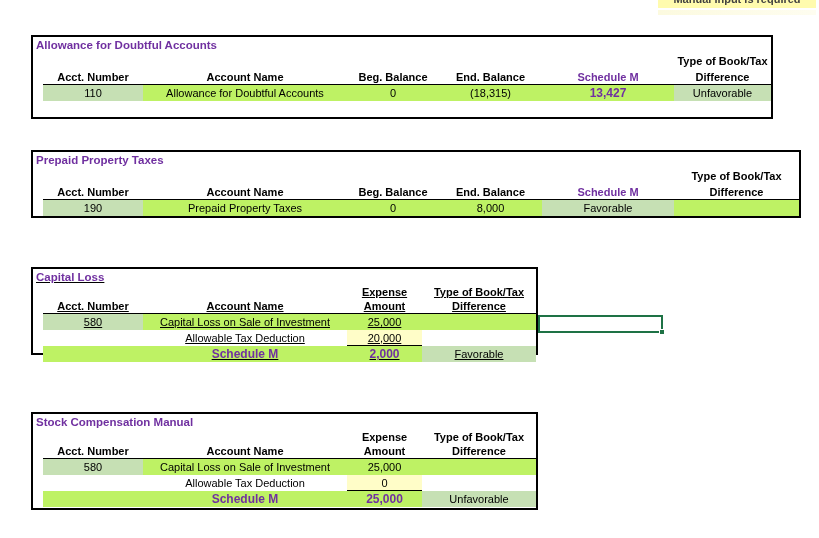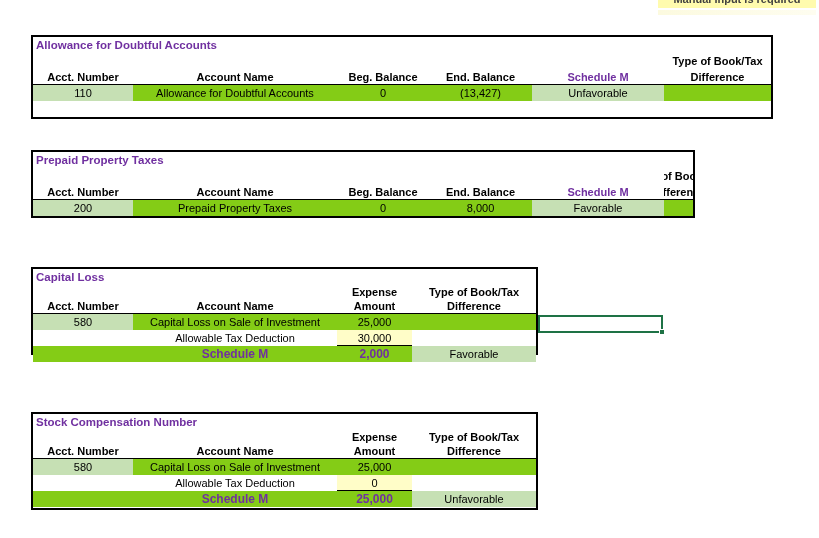--- a/index.html
+++ b/index.html
@@ -21,42 +21,42 @@
   }
   .banner-fade {
     position: absolute; left: 658px; top: 10px; width: 158px; height: 5px;
     background: linear-gradient(90deg, #FCFADF, #FEFDF0);
   }
 
   
   .tbl {
     position: absolute; left: 31px; border: 2px solid #000; background: #fff;
   }
-  .row { display: grid; align-items: center; }
+  .row { display: grid; align-items: center; margin-left: 10px; }
   .t12 .row { grid-template-columns: 100px 204px 92px 103px 132px 1fr; }
   .t34 .row { grid-template-columns: 100px 204px 75px 1fr; }
   .tbl .cell { text-align: center; height: 100%; display: flex; align-items: center; justify-content: center; overflow: hidden; white-space: nowrap; }
 
   .title-row { height: 15px; padding-left: 3px; align-items: center; display: flex; }
   .tbl-title { color: #7030A0; font-weight: bold; font-size: 11.5px; }
 
   .hdr { font-weight: bold; }
   .hdr-underline { border-bottom: 1.5px solid #000; }
   .purple { color: #7030A0; }
   .bold { font-weight: bold; }
   .big { font-size: 12px; }
 
-  .gray-row { background: #84cc16; }
+  .gray-row { background: #bef264; }
   .green-cell { background: #C6E0B4; position: relative; }
   .yellow-cell { background: #FFFDC8; border-bottom: 1.5px solid #000; }
 
   
   #tbl-allowance { top: 35px;  width: 742px; height: 84px; }
-  #tbl-prepaid   { top: 150px; width: 664px; height: 68px; }
-  #tbl-capital   { top: 267px; width: 507px; height: 88px; }
+  #tbl-prepaid   { top: 150px; width: 770px; height: 68px; }
+  #tbl-capital   { top: 267px; width: 507px; height: 88px; text-decoration: underline; }
   #tbl-stock     { top: 412px; width: 507px; height: 98px; }
 
   .t12 .spacer-row { height: 16px; }
   .t12 .header-row { height: 16px; }
   .t12 .data-row   { height: 16px; }
   .t12 .title-row  { height: 16px; }
 
   .t34 .title-row { height: 15px; }
   .t34 .h1-row { height: 15px; }
   .t34 .h2-row { height: 15px; }
@@ -99,21 +99,22 @@
       <div class="cell hdr">Account Name</div>
       <div class="cell hdr">Beg. Balance</div>
       <div class="cell hdr">End. Balance</div>
       <div class="cell hdr purple">Schedule M</div>
       <div class="cell hdr">Difference</div>
     </div>
     <div class="row data-row gray-row">
       <div class="cell green-cell">110</div>
       <div class="cell">Allowance for Doubtful Accounts</div>
       <div class="cell">0</div>
-      <div class="cell">(13,427)</div>
+      <div class="cell">(18,315)</div>
+      <div class="cell purple bold big">13,427</div>
       <div class="cell green-cell">Unfavorable</div>
     </div>
   </div>
 
   <div class="tbl t12" id="tbl-prepaid">
     <div class="title-row">
       <span class="tbl-title">Prepaid Property Taxes</span>
     </div>
     <div class="row spacer-row">
       <div class="cell"></div>
@@ -125,21 +126,21 @@
     </div>
     <div class="row header-row hdr-underline">
       <div class="cell hdr">Acct. Number</div>
       <div class="cell hdr">Account Name</div>
       <div class="cell hdr">Beg. Balance</div>
       <div class="cell hdr">End. Balance</div>
       <div class="cell hdr purple">Schedule M</div>
       <div class="cell hdr">Difference</div>
     </div>
     <div class="row data-row gray-row">
-      <div class="cell green-cell">200</div>
+      <div class="cell green-cell">190</div>
       <div class="cell">Prepaid Property Taxes</div>
       <div class="cell">0</div>
       <div class="cell">8,000</div>
       <div class="cell green-cell">Favorable</div>
     </div>
   </div>
 
   <div class="tbl t34" id="tbl-capital">
     <div class="title-row">
       <span class="tbl-title">Capital Loss</span>
@@ -158,38 +159,38 @@
     </div>
     <div class="row data-row gray-row">
       <div class="cell green-cell">580</div>
       <div class="cell">Capital Loss on Sale of Investment</div>
       <div class="cell">25,000</div>
       <div class="cell"></div>
     </div>
     <div class="row data-row">
       <div class="cell"></div>
       <div class="cell">Allowable Tax Deduction</div>
-      <div class="cell yellow-cell">30,000</div>
+      <div class="cell yellow-cell">20,000</div>
       <div class="cell"></div>
     </div>
     <div class="row data-row gray-row">
       <div class="cell"></div>
       <div class="cell purple bold big">Schedule M</div>
       <div class="cell purple bold big">2,000</div>
       <div class="cell green-cell">Favorable</div>
     </div>
   </div>
 
   <div class="selection">
     <span class="fill-handle"></span>
   </div>
 
   <div class="tbl t34" id="tbl-stock">
     <div class="title-row">
-      <span class="tbl-title">Stock Compensation Number</span>
+      <span class="tbl-title">Stock Compensation Manual</span>
     </div>
     <div class="row h1-row">
       <div class="cell"></div>
         <div class="cell"></div>
       <div class="cell hdr">Expense</div>
       <div class="cell hdr">Type of Book/Tax</div>
     </div>
     <div class="row h2-row hdr-underline">
       <div class="cell hdr">Acct. Number</div>
       <div class="cell hdr">Account Name</div>

